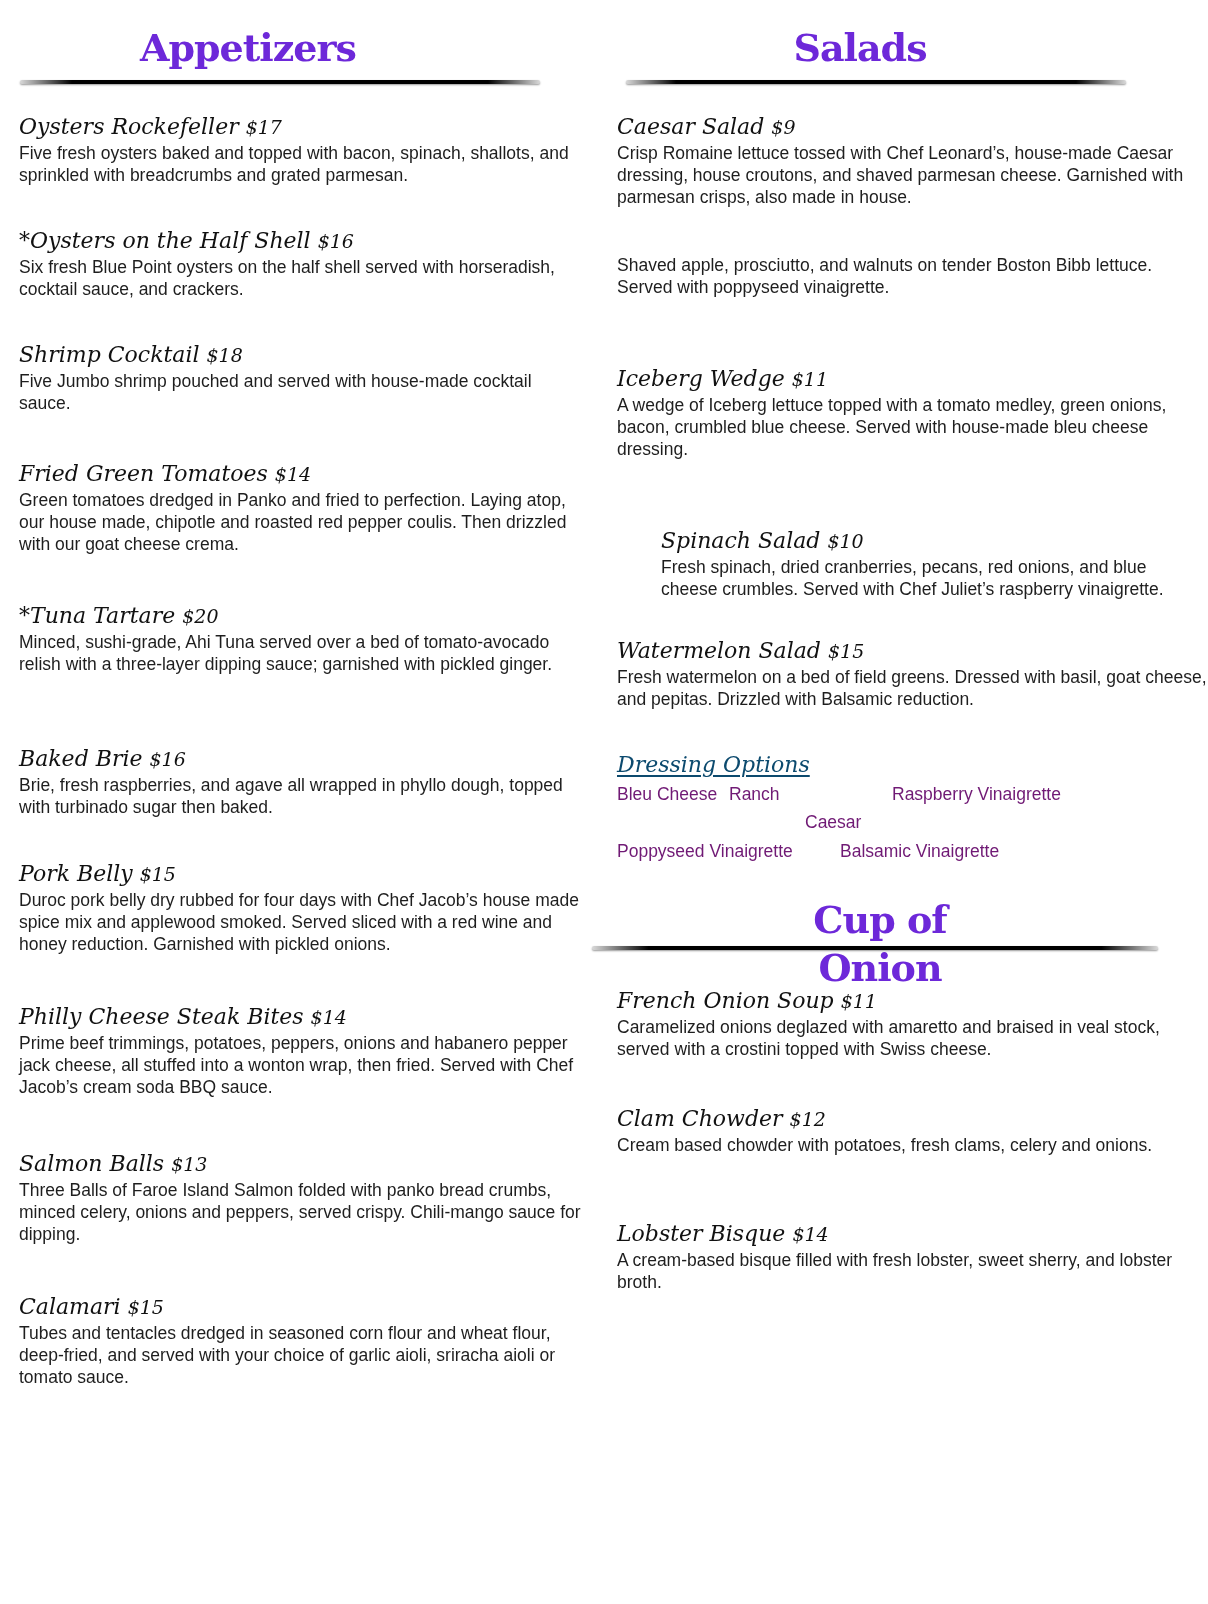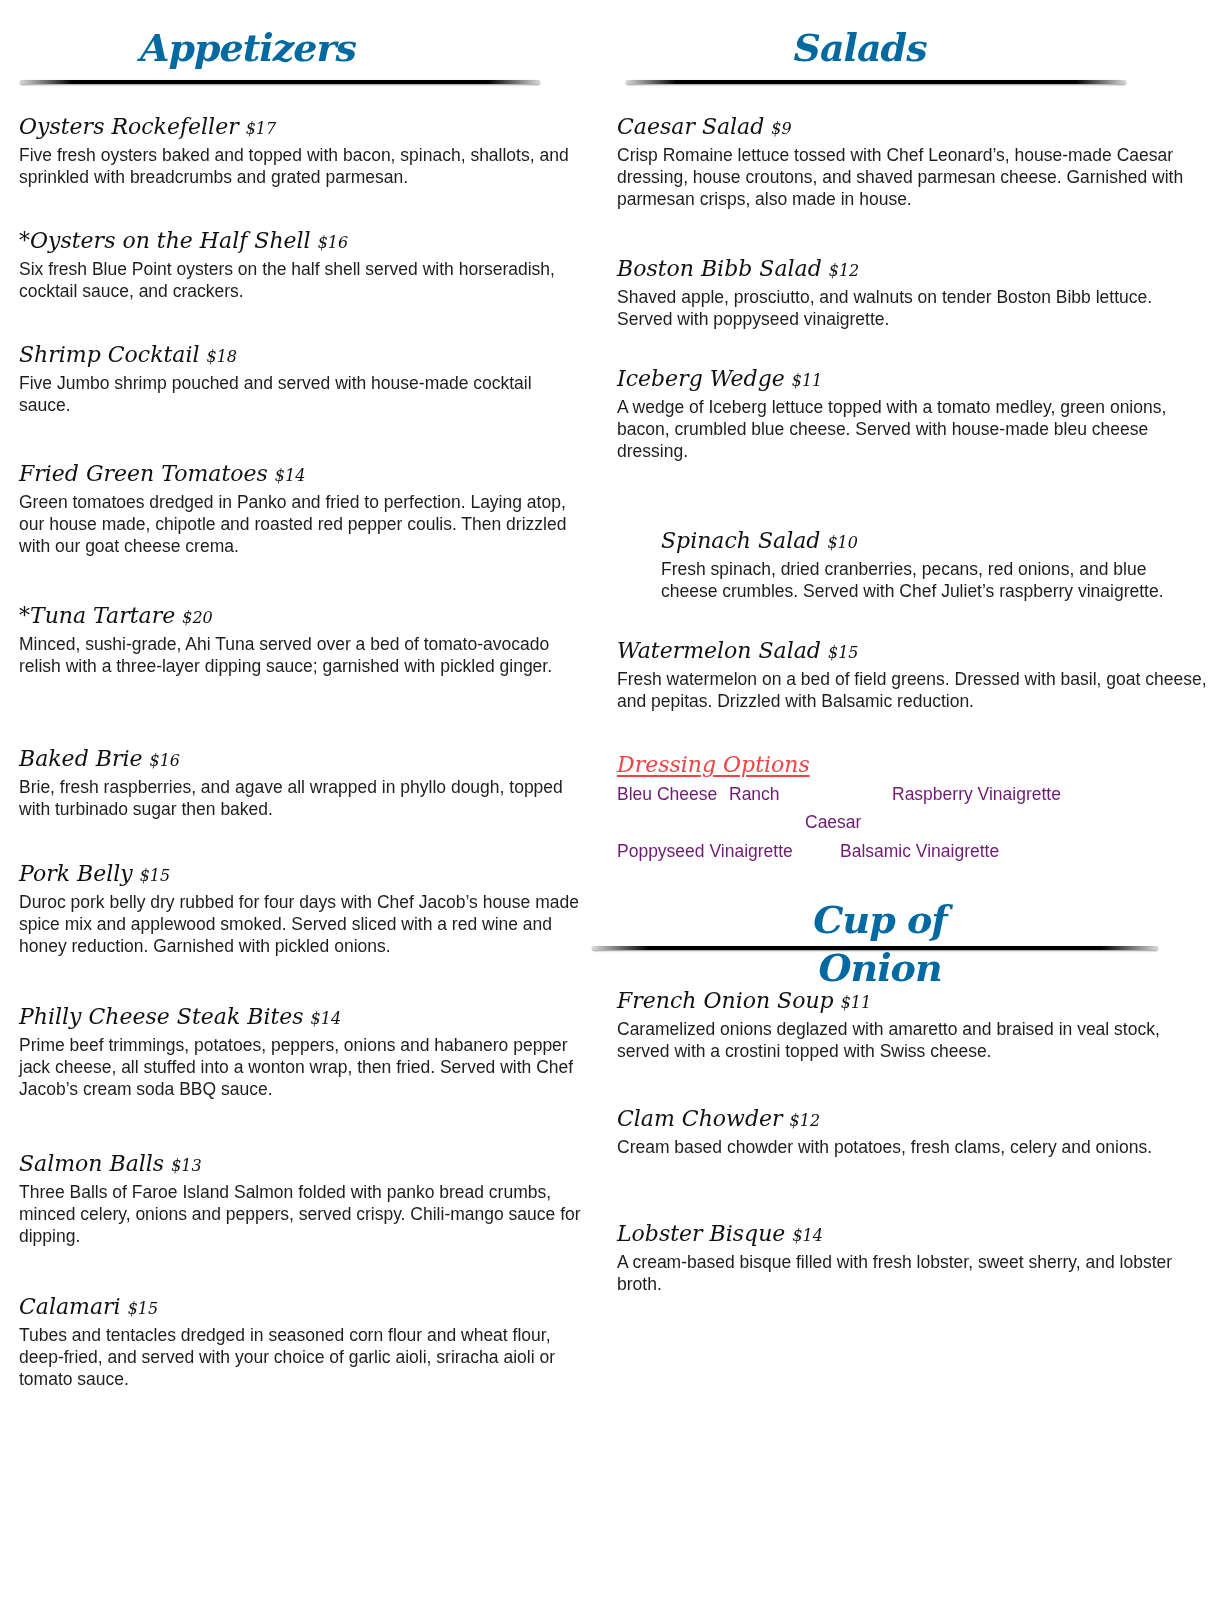--- a/index.html
+++ b/index.html
@@ -9,63 +9,62 @@
     font-family: "Liberation Sans", sans-serif;
   }
   .col { position: absolute; top: 0; }
   .col-left { left: 0; width: 600px; }
   .col-right { left: 600px; width: 608px; }
 
   .section-head { position: absolute; text-align: center; }
   .section-title {
     display: block;
     font-family: "DejaVu Serif", serif;
-    font-style: italic;
     font-weight: bold;
     font-size: 38px;
     letter-spacing: -1px;
-    color: #0369a1;
+    color: #6d28d9;
     line-height: 48px;
   }
   .rule {
     position: absolute; height: 4px;
     background: linear-gradient(90deg, rgba(0,0,0,0.15) 0%, #000 10%, #000 90%, rgba(0,0,0,0.15) 100%);
     border-radius: 2px;
     box-shadow: 0 1px 2px rgba(0,0,0,0.4);
   }
 
   .item { position: absolute; left: 19px; right: 12px; }
   .col-right .item { left: 17px; }
   .item-title {
     font-family: "DejaVu Serif", serif;
     font-style: italic;
     font-size: 22px;
     line-height: 30px;
     color: #111;
     display: block;
     white-space: nowrap;
   }
-  .item-price { font-size: 16px; }
+  .item-price { font-size: 19px; }
   .item-desc {
     display: block;
     font-family: Liberation Sans, sans-serif;
     font-size: 17.5px;
     line-height: 22px;
     color: #1e1e1e;
     margin-top: 0;
   }
 
   .dressing-title {
     font-family: "DejaVu Serif", serif;
     font-style: italic;
     font-size: 22px;
     text-decoration: underline;
     text-underline-offset: 3px;
     line-height: 30px;
-    color: #ef4444;
+    color: #0c4a6e;
     display: inline-block;
   }
   .dressing-row { display: flex; font-size: 17.5px; line-height: 28.5px; color: #701a75; }
   .dressing-row span { display: inline-block; }
 </style>
 </head>
 <body>
 
 <div class="col col-left">
   <div class="section-head" style="left:140px; width:210px; top:24px;">
@@ -119,21 +118,20 @@
   <div class="section-head" style="left:190px; width:140px; top:24px;">
     <span class="section-title">Salads</span>
   </div>
   <div class="rule" style="left:26px; width:500px; top:80px;"></div>
 
   <div class="item" style="top:112px;">
     <span class="item-title"><span>Caesar Salad</span> <span class="item-price">$9</span></span>
     <span class="item-desc">Crisp Romaine lettuce tossed with Chef Leonard’s, house-made Caesar dressing, house croutons, and shaved parmesan cheese. Garnished with parmesan crisps, also made in house.</span>
   </div>
   <div class="item" style="top:254px;">
-    <span class="item-title"><span>Boston Bibb Salad</span> <span class="item-price">$12</span></span>
     <span class="item-desc">Shaved apple, prosciutto, and walnuts on tender Boston Bibb lettuce. Served with poppyseed vinaigrette.</span>
   </div>
   <div class="item" style="top:364px;">
     <span class="item-title"><span>Iceberg Wedge</span> <span class="item-price">$11</span></span>
     <span class="item-desc">A wedge of Iceberg lettuce topped with a tomato medley, green onions, bacon, crumbled blue cheese. Served with house-made bleu cheese dressing.</span>
   </div>
   <div class="item" style="top:526px;margin-left:44px;">
     <span class="item-title"><span>Spinach Salad</span> <span class="item-price">$10</span></span>
     <span class="item-desc">Fresh spinach, dried cranberries, pecans, red onions, and blue cheese crumbles. Served with Chef Juliet’s raspberry vinaigrette.</span>
   </div>

